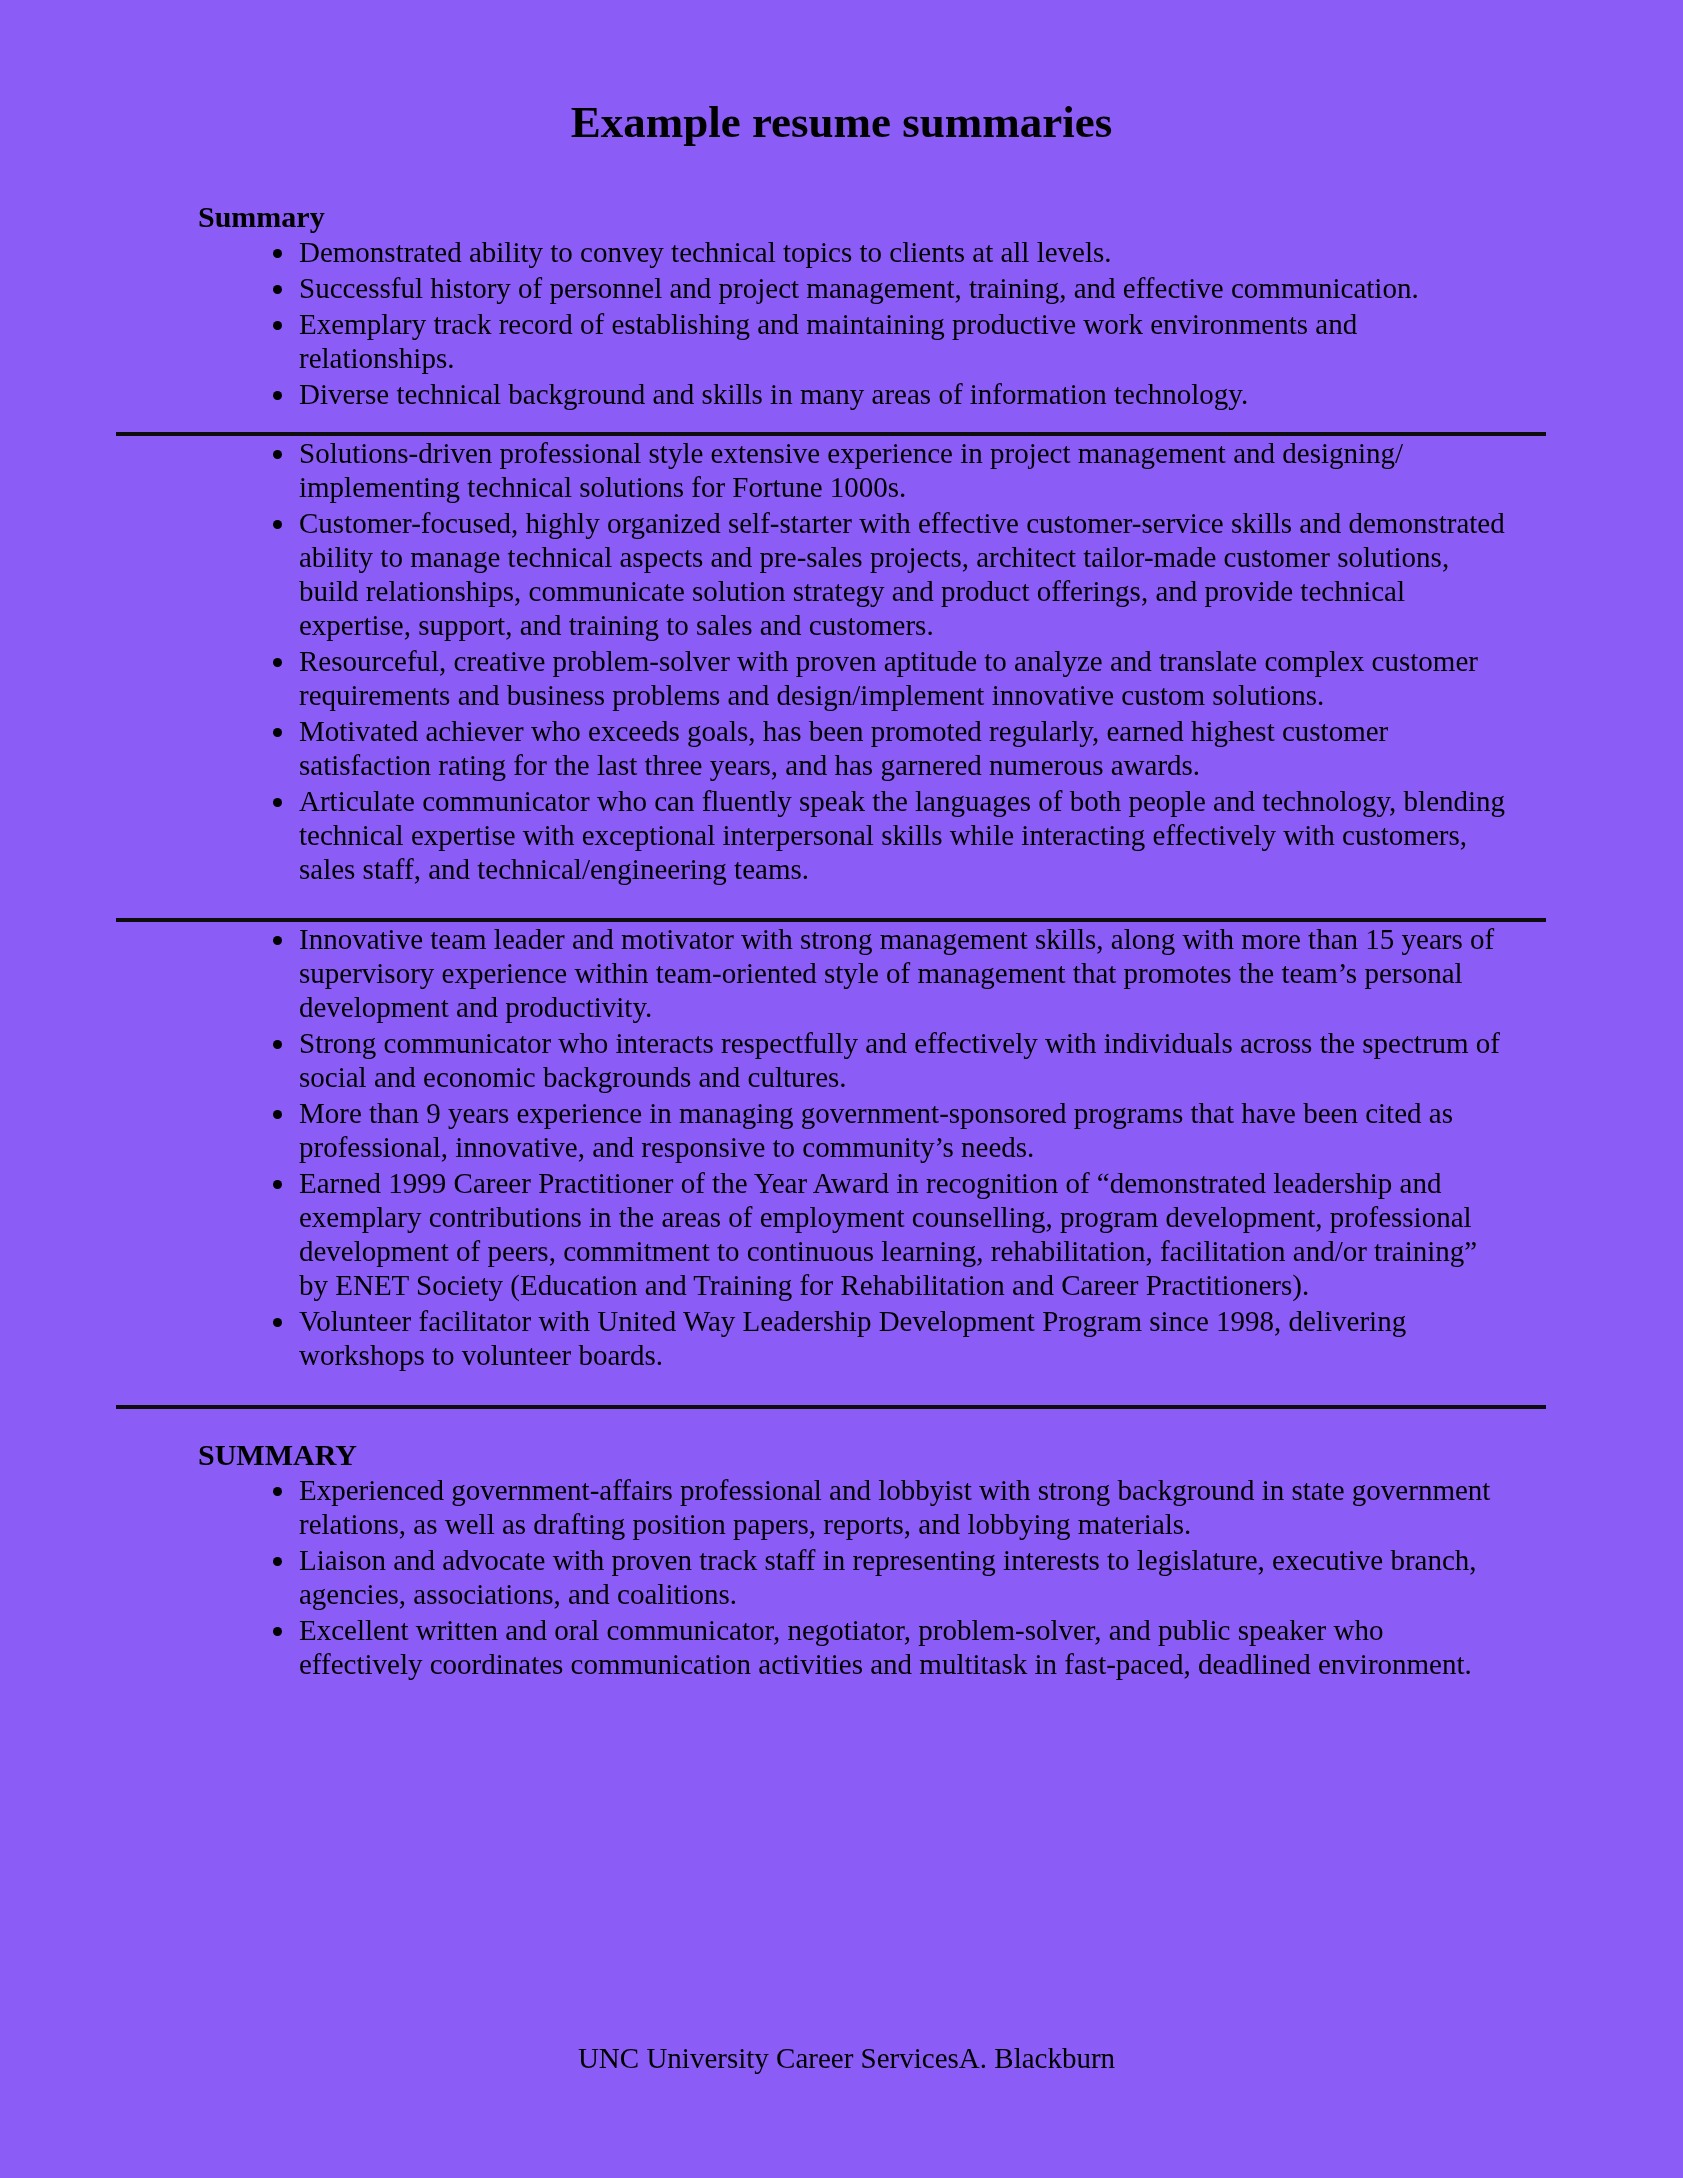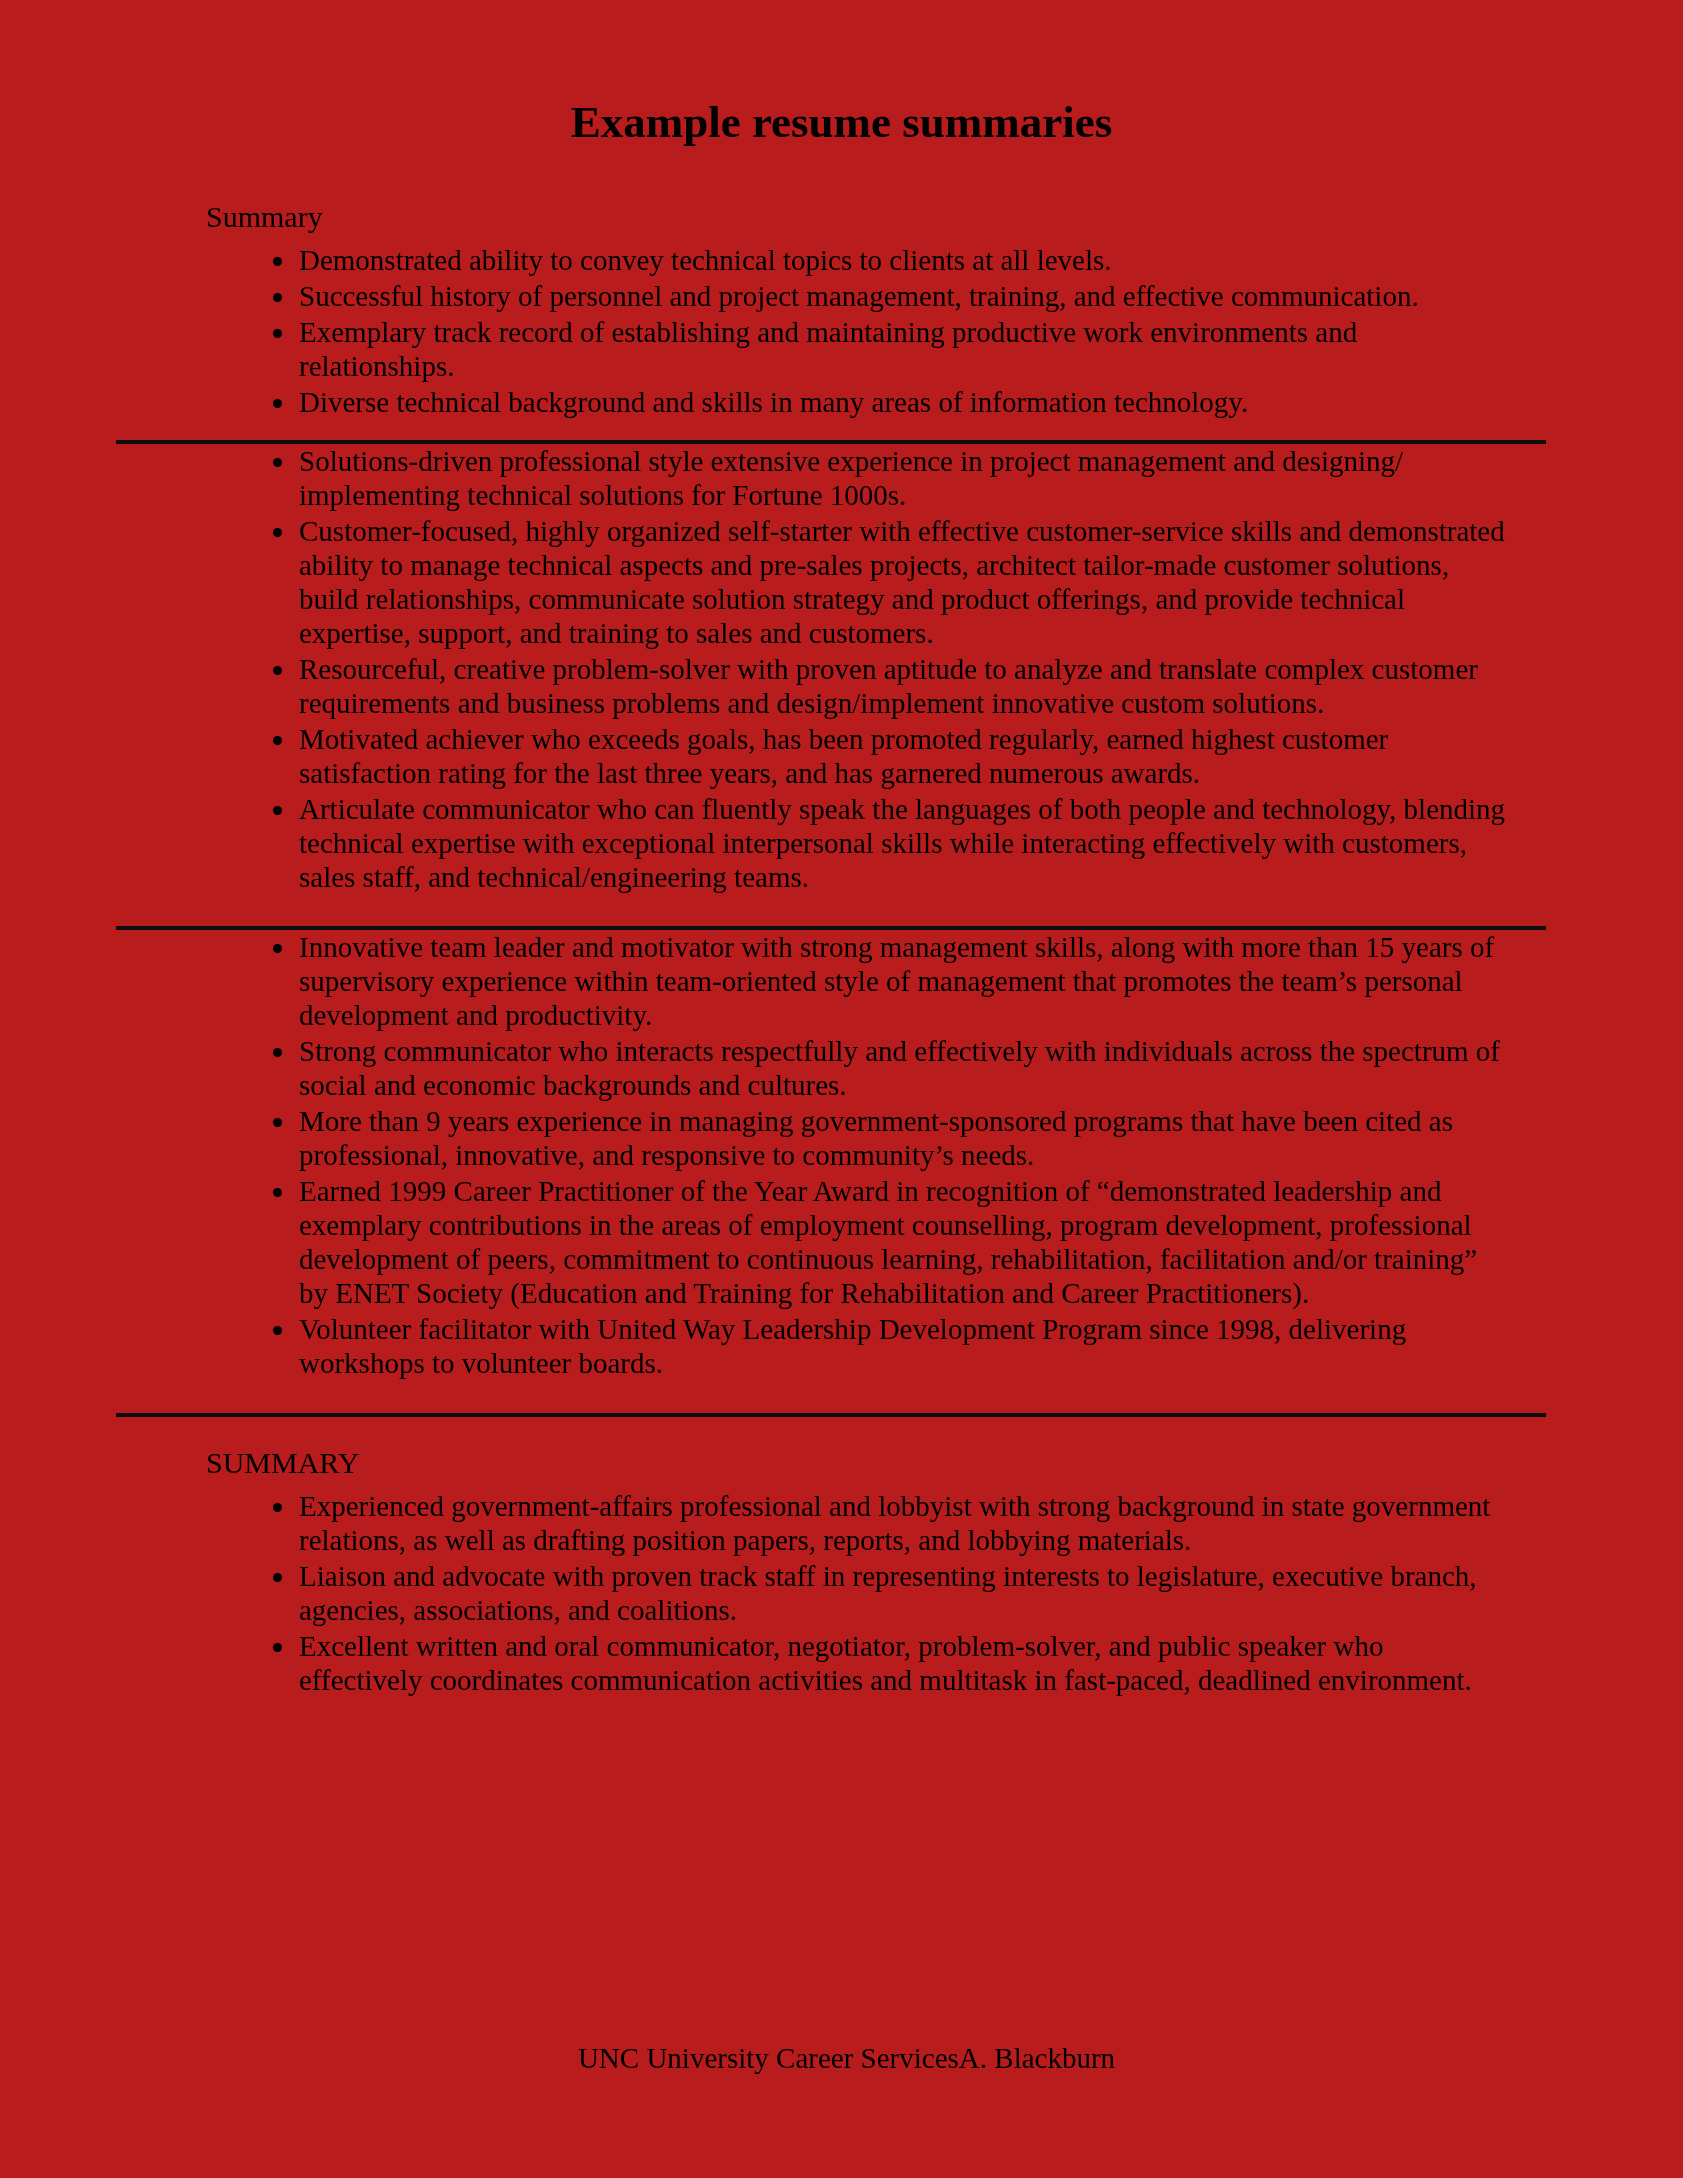--- a/index.html
+++ b/index.html
@@ -4,43 +4,43 @@
 <style>
   html, body {
     margin: 0;
     padding: 0;
     background: #ffffff;
   }
   .page {
     position: relative;
     width: 1683px;
     height: 2178px;
-    background: #b91c1c;
+    background: #8b5cf6;
     color: #000000;
     font-family: "Liberation Serif", "DejaVu Serif", serif;
     overflow: hidden;
   }
   .doc-title {
     margin: 0;
     padding-top: 97px;
     font-size: 45px;
     line-height: 51px;
     font-weight: bold;
     text-align: center;
     letter-spacing: 0px;
   }
   .content {
     padding-left: 198px;
     padding-right: 139px;
   }
   .section-heading {
-    margin: 8px;
+    margin: 0;
     font-size: 30px;
     line-height: 36px;
-    font-weight: normal;
+    font-weight: bold;
   }
   .sec-1 .section-heading { margin-top: 51px; }
   .sec-2 .section-heading { margin-top: 36px; }
   .sec-3 .section-heading { margin-top: 26px; }
   .sec-4 .section-heading { margin-top: 28px; }
   ul.bullets {
     margin: 0;
     padding: 0 0 0 99px;
     list-style: disc outside;
   }

